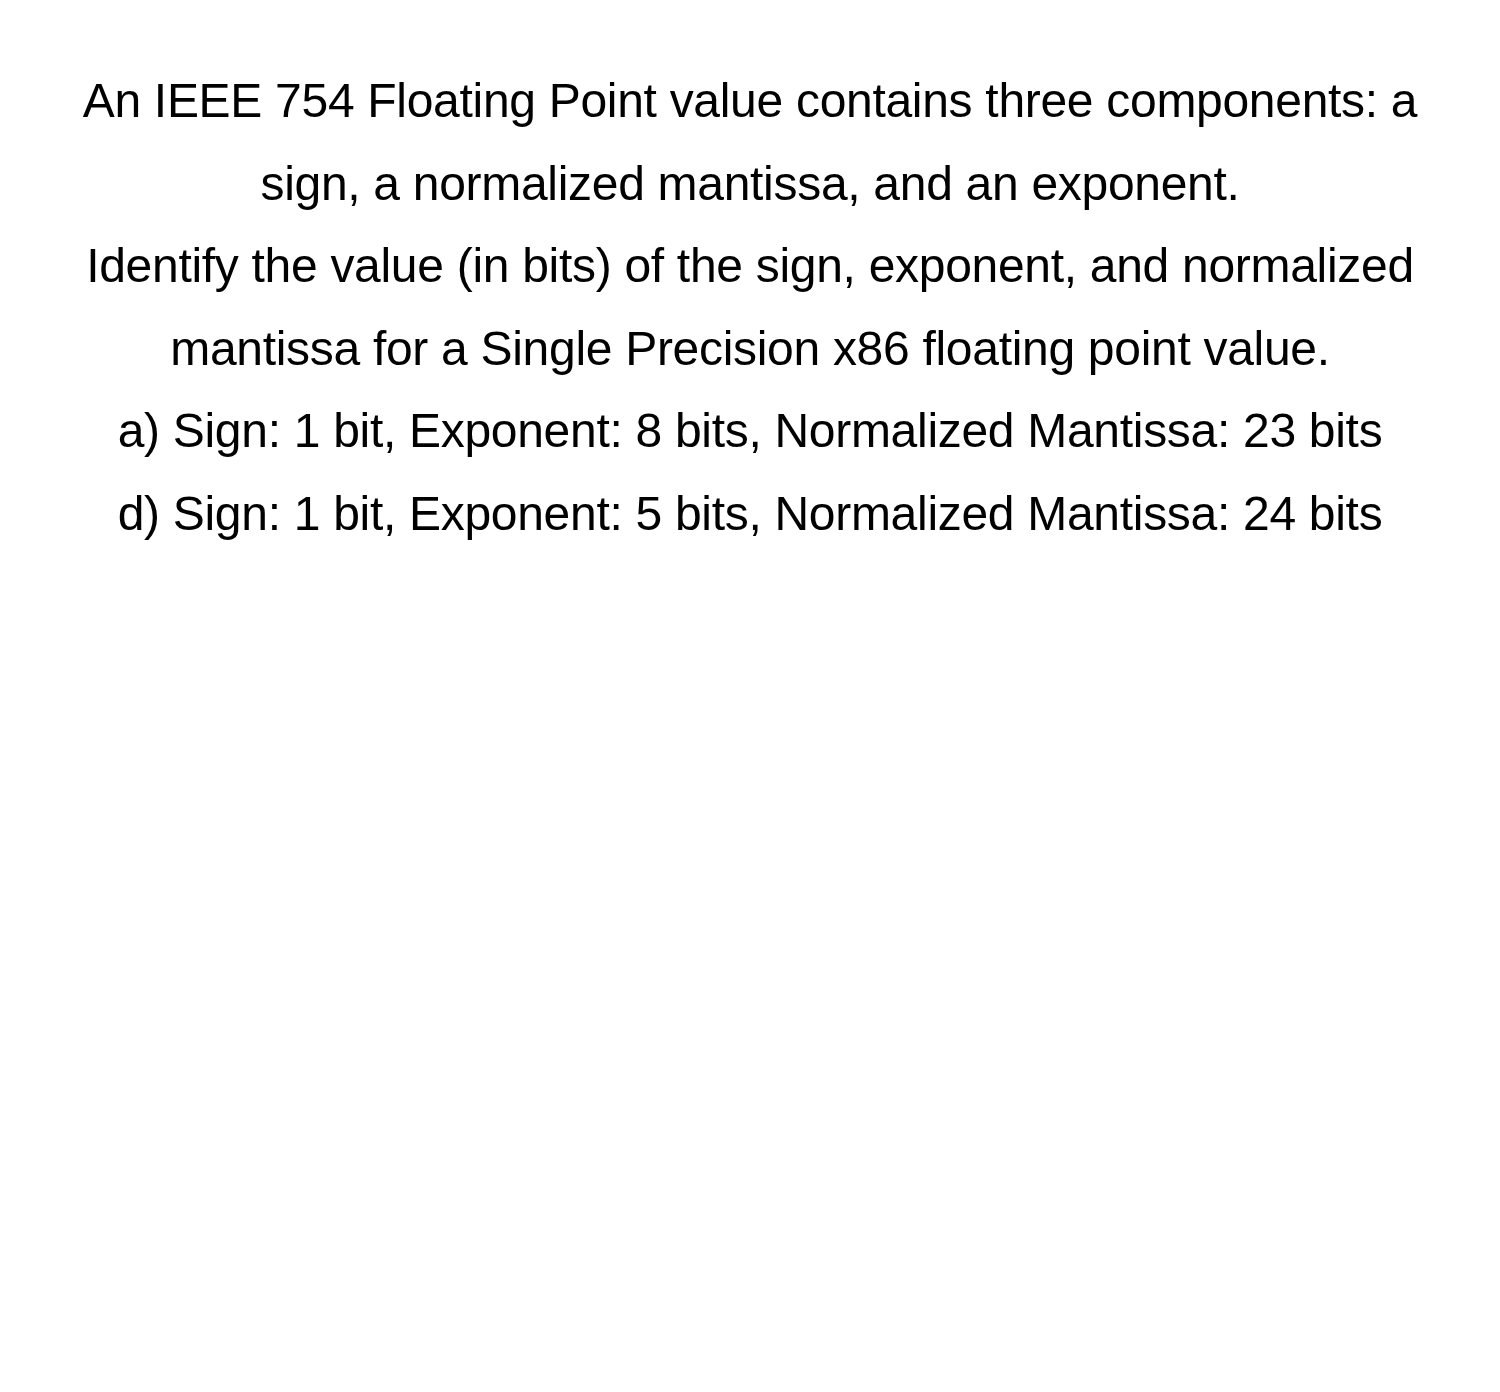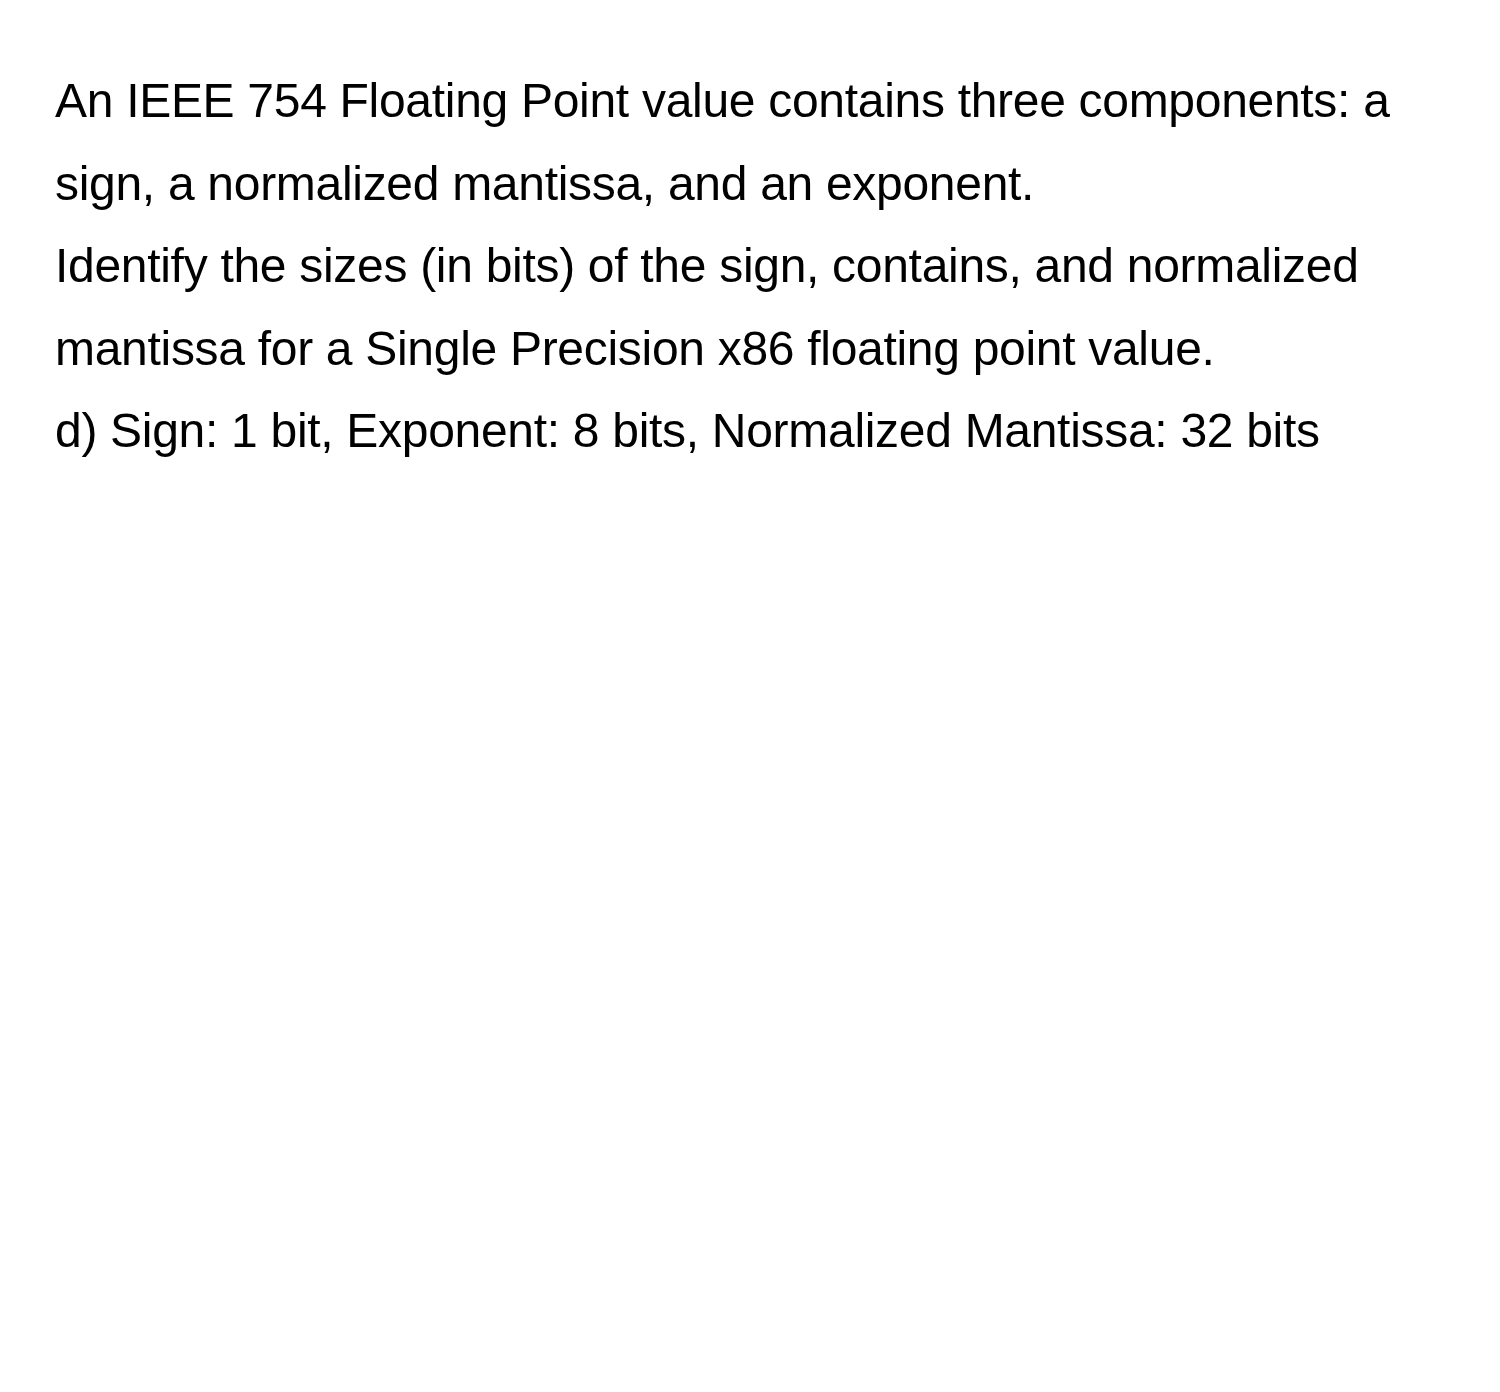--- a/index.html
+++ b/index.html
@@ -13,25 +13,27 @@
       background-color: #ffffff;
       font-family: -apple-system, BlinkMacSystemFont, 'Segoe UI', Helvetica, Arial, sans-serif;
       padding: 60px 55px;
       color: #000000;
     }
     .content {
       font-size: 48px;
       line-height: 1.72;
       letter-spacing: -0.3px;
       font-weight: 400;
+      text-align: center;
     }
     .paragraph {
       display: block;
     }
   </style>
 </head>
 <body>
 
 <div class="content">
   <span class="paragraph">An IEEE 754 Floating Point value contains three components: a sign, a normalized mantissa, and an exponent.</span>
-  <span class="paragraph">Identify the sizes (in bits) of the sign, contains, and normalized mantissa for a Single Precision x86 floating point value.</span>
-  <span class="paragraph">d) Sign: 1 bit, Exponent: 8 bits, Normalized Mantissa: 32 bits</span>
+  <span class="paragraph">Identify the value (in bits) of the sign, exponent, and normalized mantissa for a Single Precision x86 floating point value.</span>
+  <span class="paragraph">a) Sign: 1 bit, Exponent: 8 bits, Normalized Mantissa: 23 bits</span>
+  <span class="paragraph">d) Sign: 1 bit, Exponent: 5 bits, Normalized Mantissa: 24 bits</span>
 </div>
 
 </body></html>

